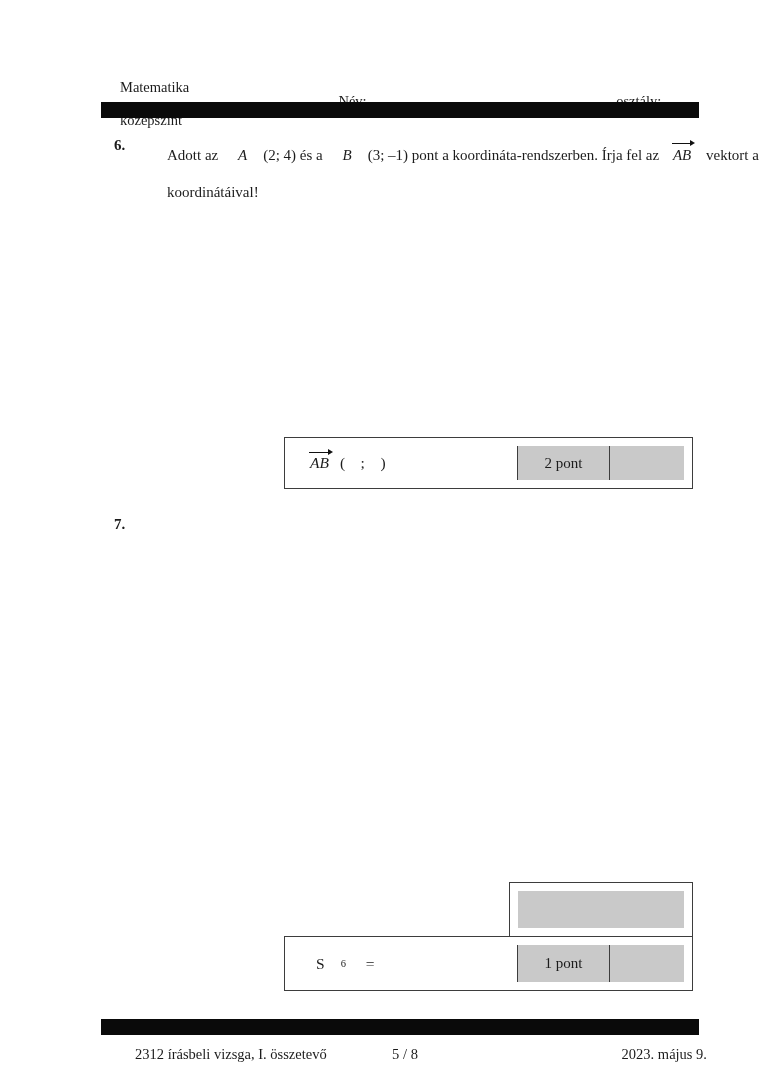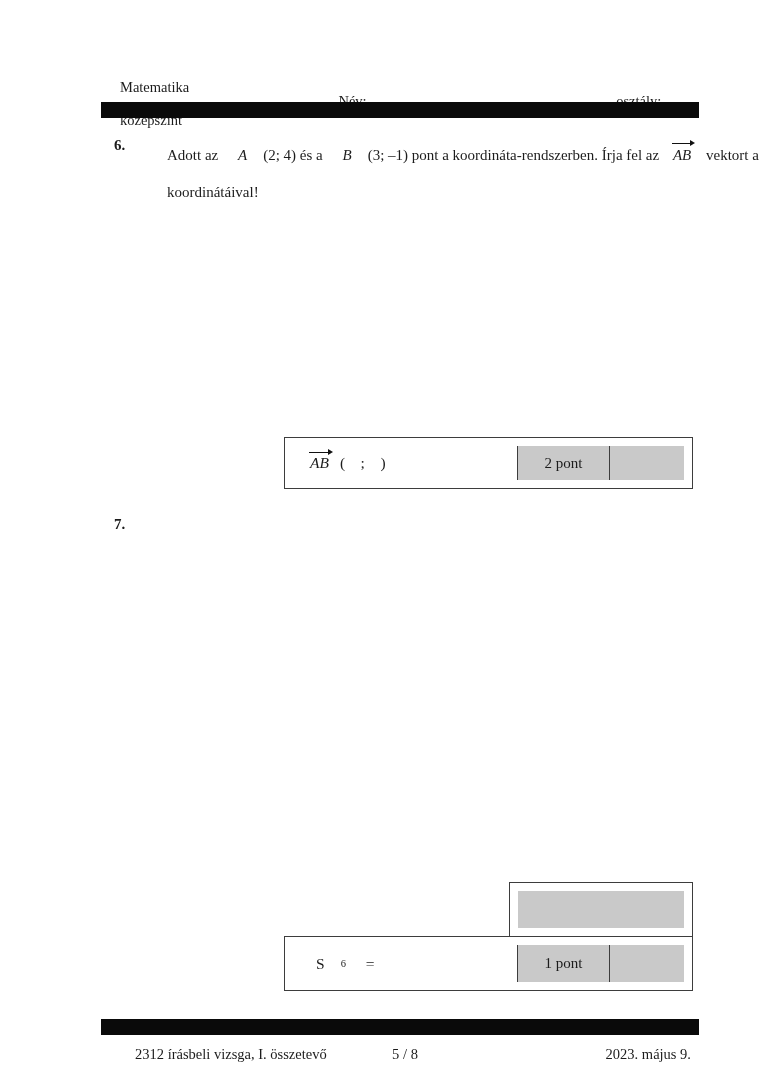--- a/index.html
+++ b/index.html
@@ -125,21 +125,21 @@
   }
 
   
   .ftr {
     position: absolute;
     top: 1022px;
     font-size: 14.5px;
   }
   .ftr-left   { left: 90px; margin-left: 21px; }
   .ftr-center { left: 0; right: 0; text-align: center; margin-left: 10px; }
-  .ftr-right  { right: 85px; }
+  .ftr-right  { right: 69px; }
 </style>
 </head>
 <body>
 
 <div class="page">
 
   <div class="hdr-left">
     <div>Matematika</div>
     <div>középszint</div>
   </div>

